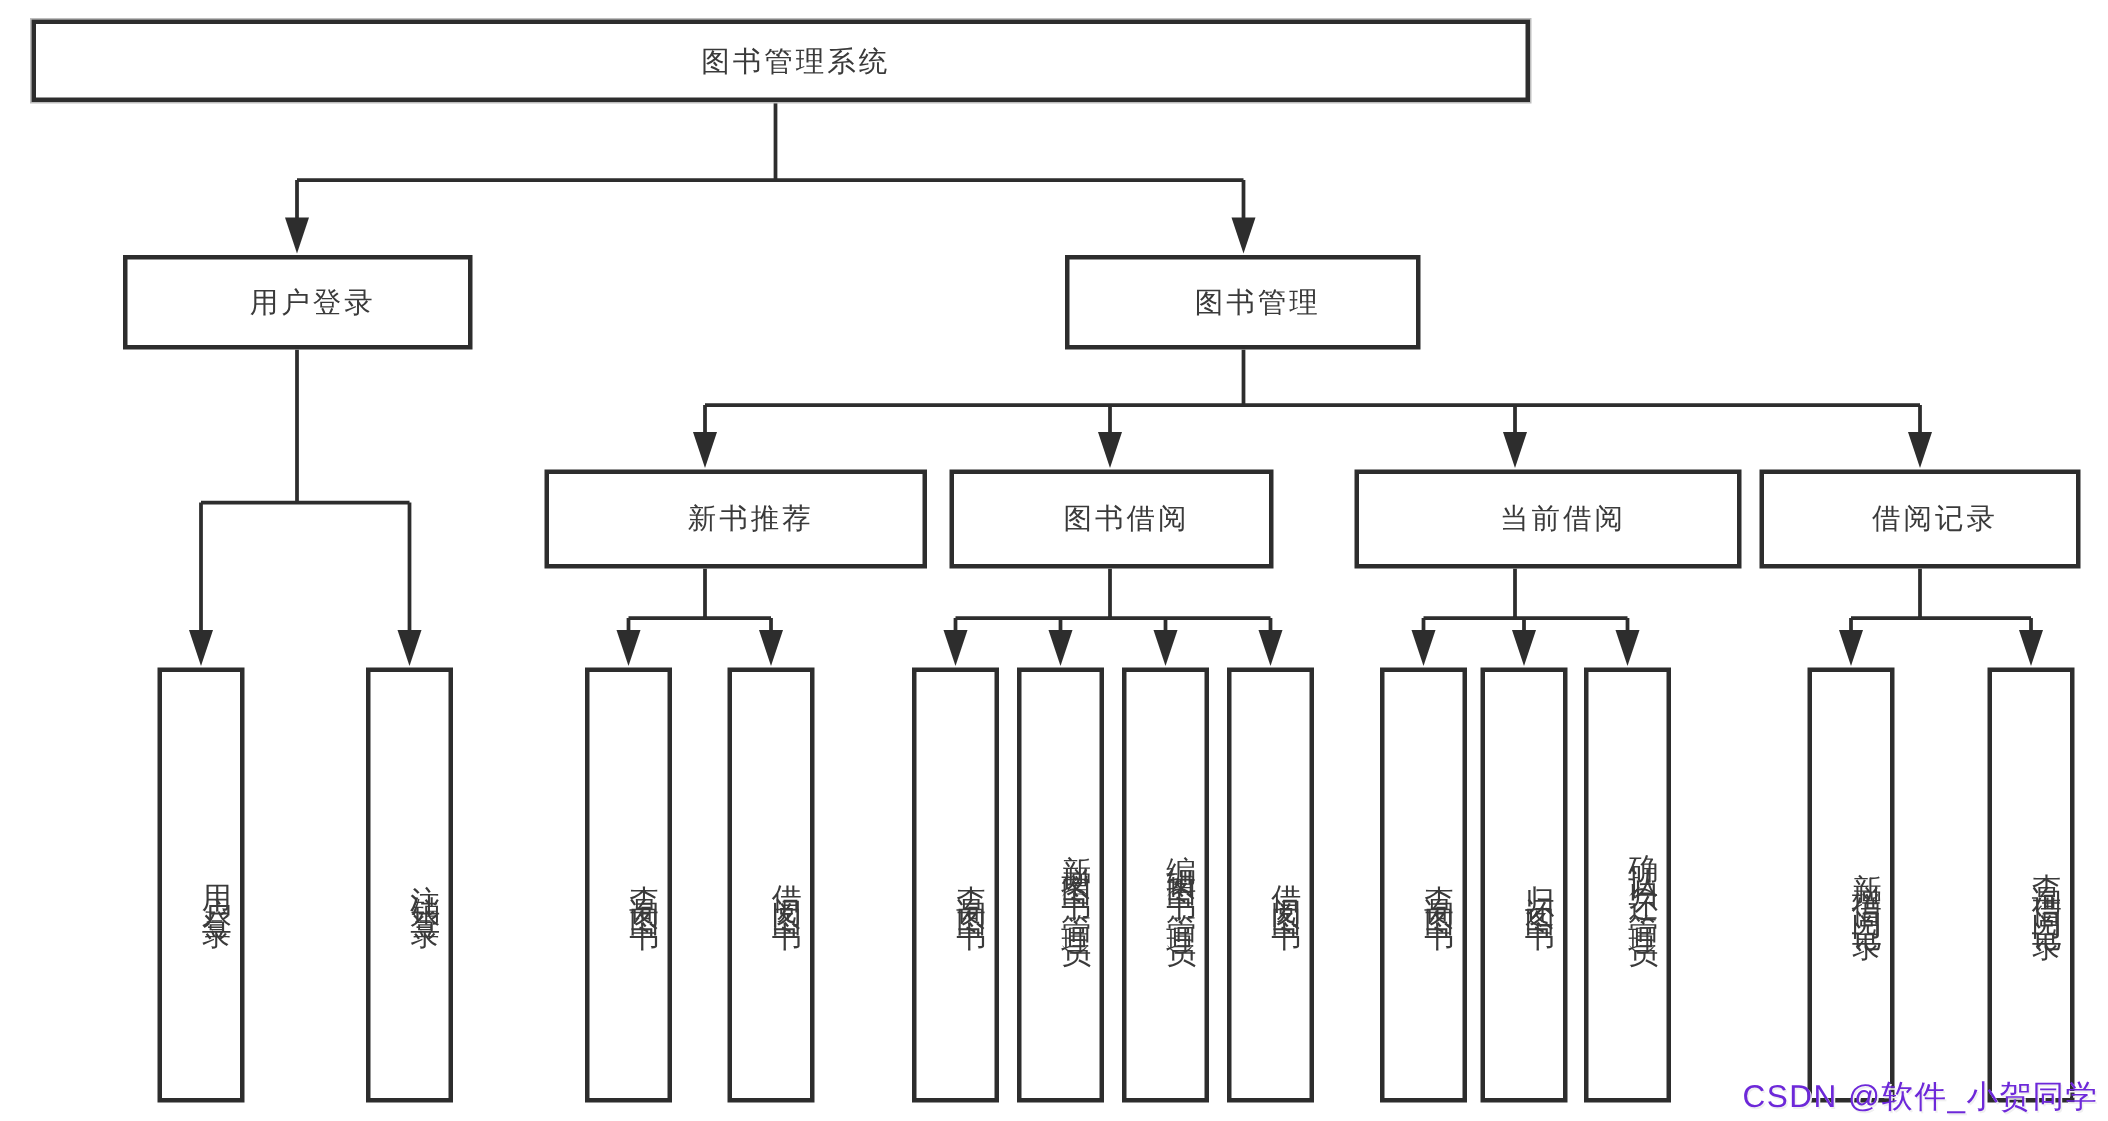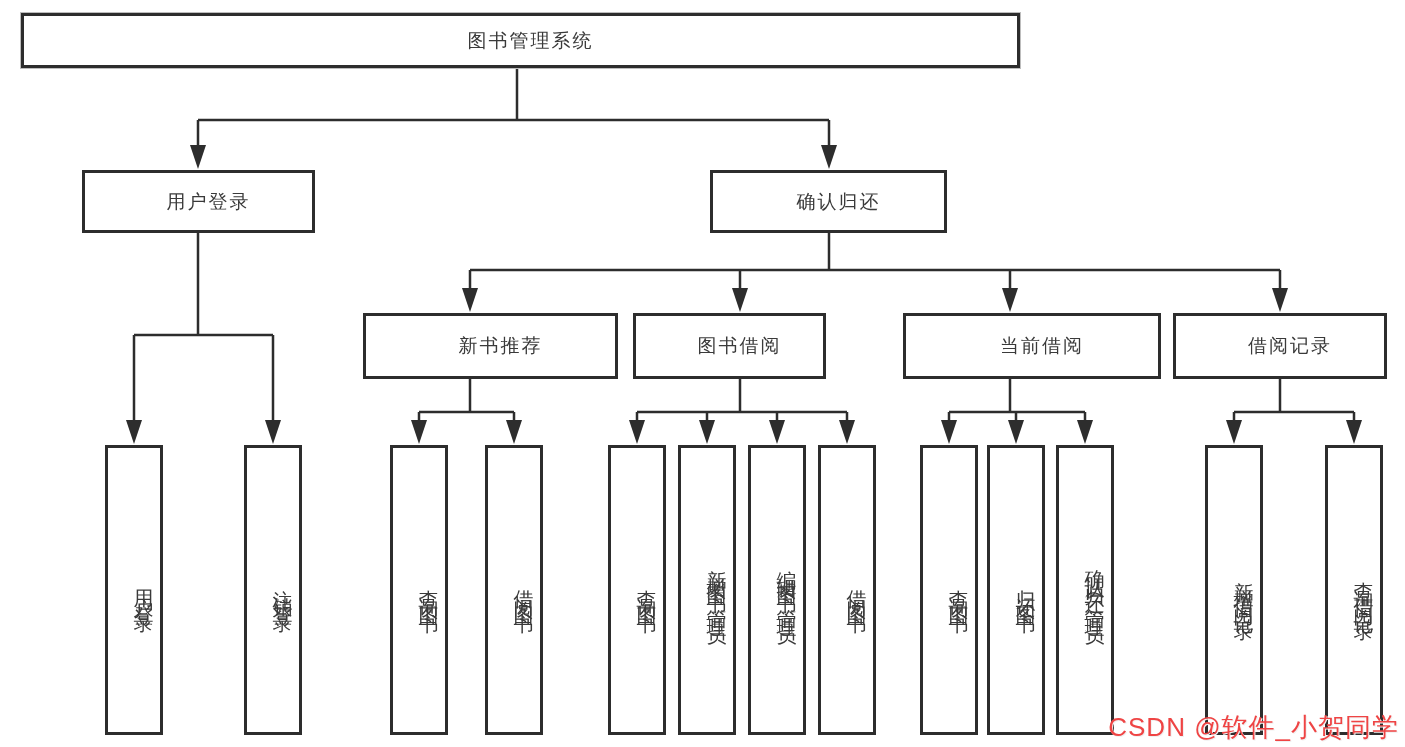--- a/index.html
+++ b/index.html
@@ -44,22 +44,22 @@
     writing-mode: vertical-rl;
     text-orientation: mixed;
     letter-spacing: 8px;
     line-height: 1.1;
     white-space: nowrap;
   }
   .watermark {
     position: absolute;
     right: 6px;
     bottom: 2px;
-    font-size: 26px;
-    color: #ef4444;
+    font-size: 21px;
+    color: #6d28d9;
     text-shadow: 1px 1px 0 #f0f0f0;
     letter-spacing: 1px;
     z-index: 5;
     white-space: nowrap;
   }
 </style>
 </head>
 <body>
 
 <div class="stage">
@@ -108,27 +108,27 @@
   </svg>
 
   <div class="box root">
     <span>图书管理系统</span>
   </div>
 
   <div class="box lvl2" style="left:82px; width:233px;">
     <span>用户登录</span>
   </div>
   <div class="box lvl2" style="left:710px; width:237px;">
-    <span>确认归还</span>
+    <span>图书管理</span>
   </div>
 
   <div class="box lvl3" style="left:363px; width:255px;">
     <span>新书推荐</span>
   </div>
-  <div class="box lvl3" style="left:633px; width:193px;">
+  <div class="box lvl3" style="left:633px; width:216px;">
     <span>图书借阅</span>
   </div>
   <div class="box lvl3" style="left:903px; width:258px;">
     <span>当前借阅</span>
   </div>
   <div class="box lvl3" style="left:1173px; width:214px;">
     <span>借阅记录</span>
   </div>
 
   <div class="box tall" style="left:105px;">

